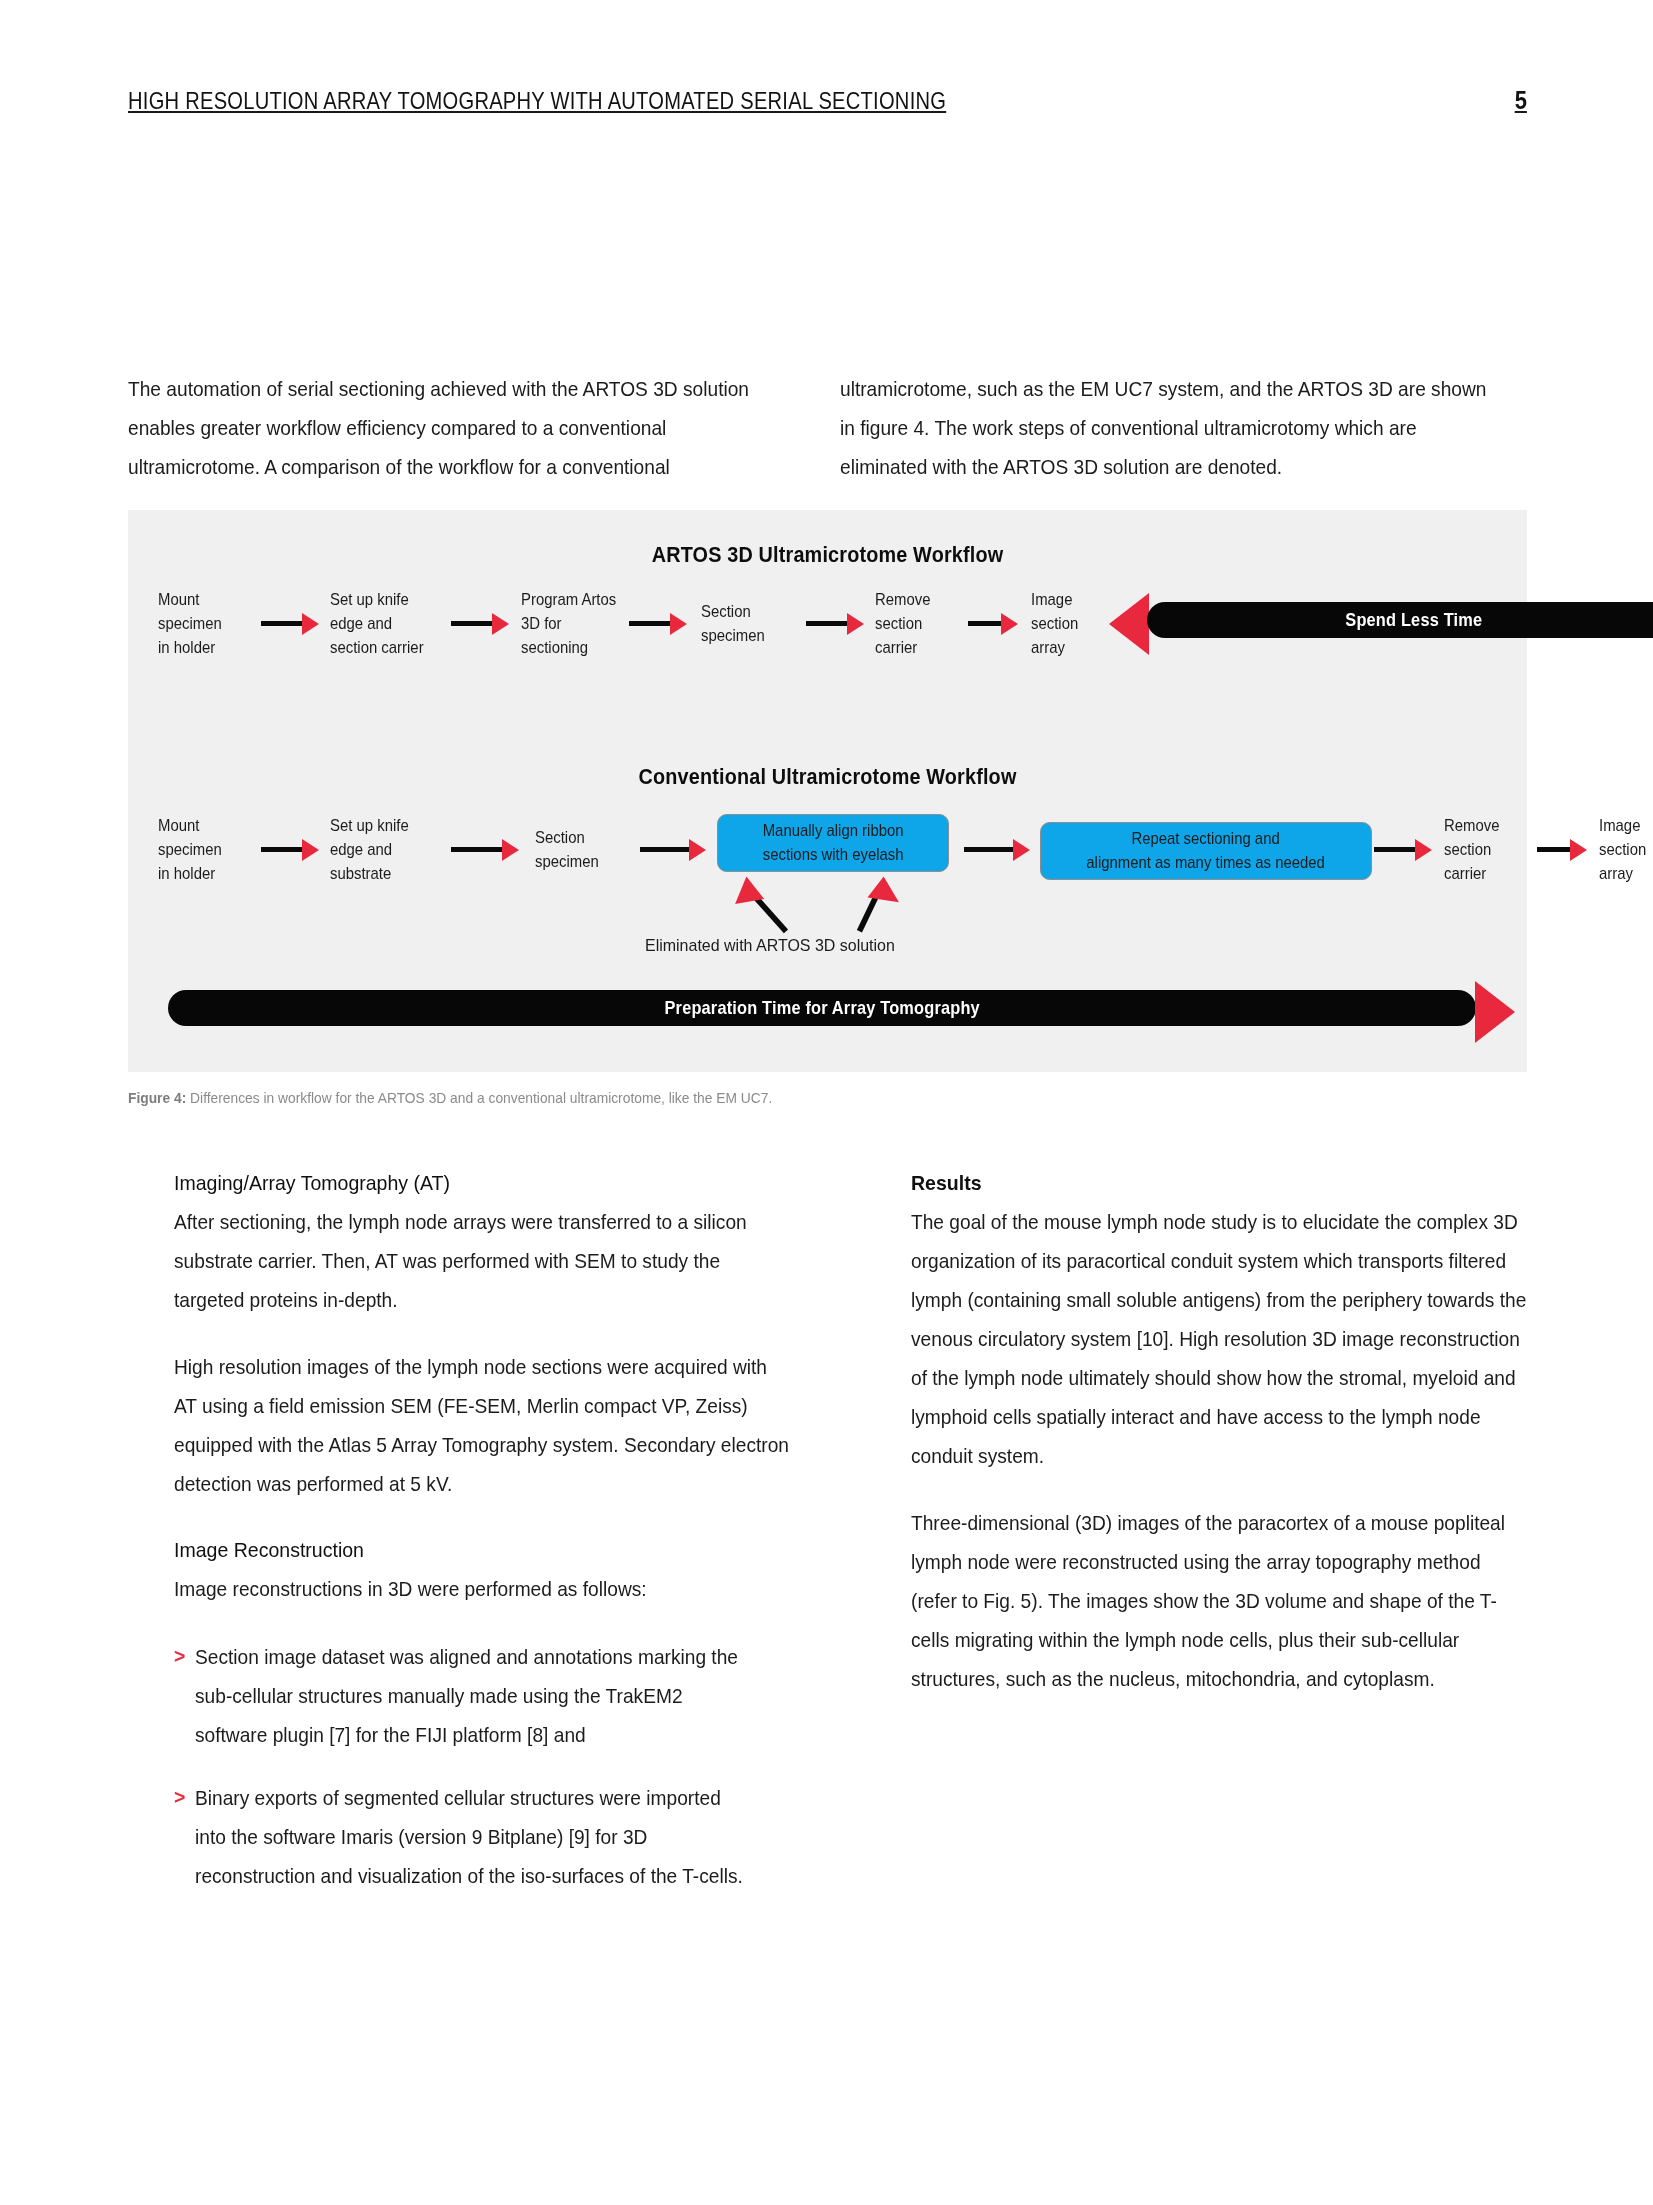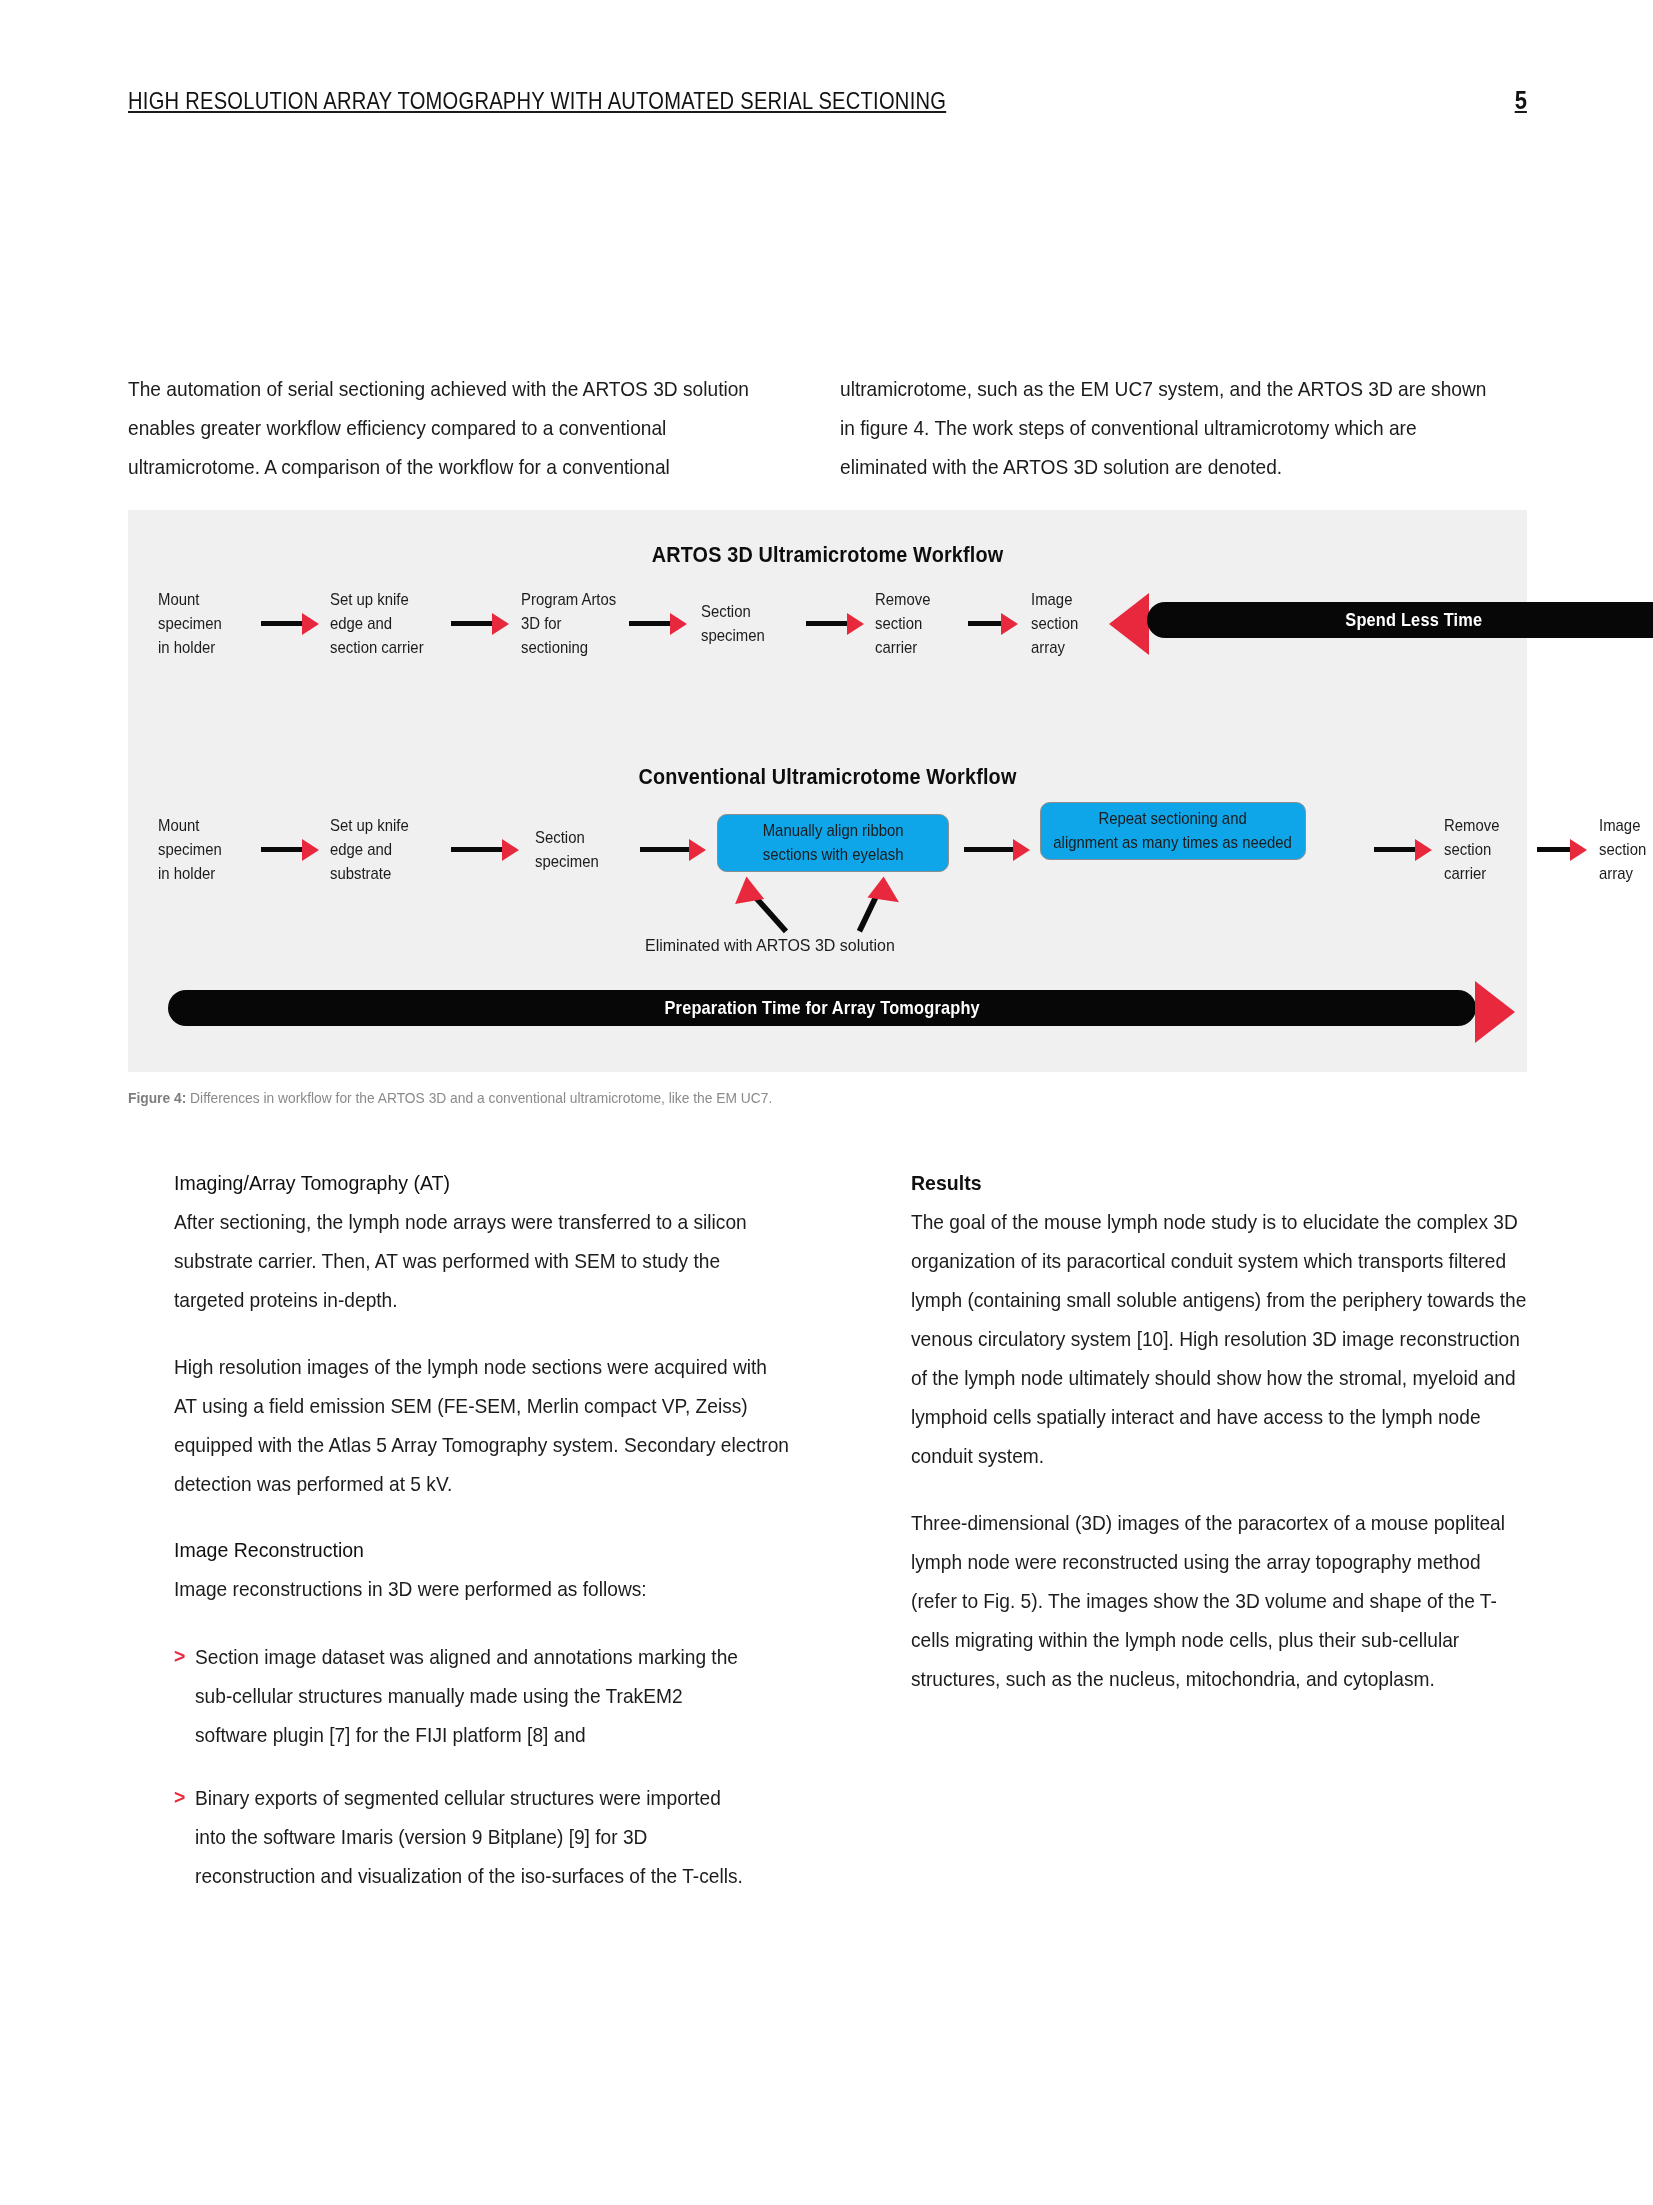--- a/index.html
+++ b/index.html
@@ -335,21 +335,21 @@
 
   <div class="gbox" style="left:589px; top:304px; width:232px; height:58px;">
     <span>Manually align ribbon
 sections with eyelash</span>
   </div>
   <div class="arrow-h" style="left:836px;top:329px; width:66px;">
       <div class="shaft"></div>
       <div class="head"></div>
     </div>
 
-  <div class="gbox" style="left:912px;top:292px; width:266px; height:58px;">
+  <div class="gbox" style="left:912px;top:312px; width:332px; height:58px;">
     <span>Repeat sectioning and
 alignment as many times as needed</span>
   </div>
   <div class="arrow-h" style="left:1246px;top:329px; width:58px;">
       <div class="shaft"></div>
       <div class="head"></div>
     </div>
 
   <div class="step" style="left:1316px;top:304px; width:89px;">Remove
 section

